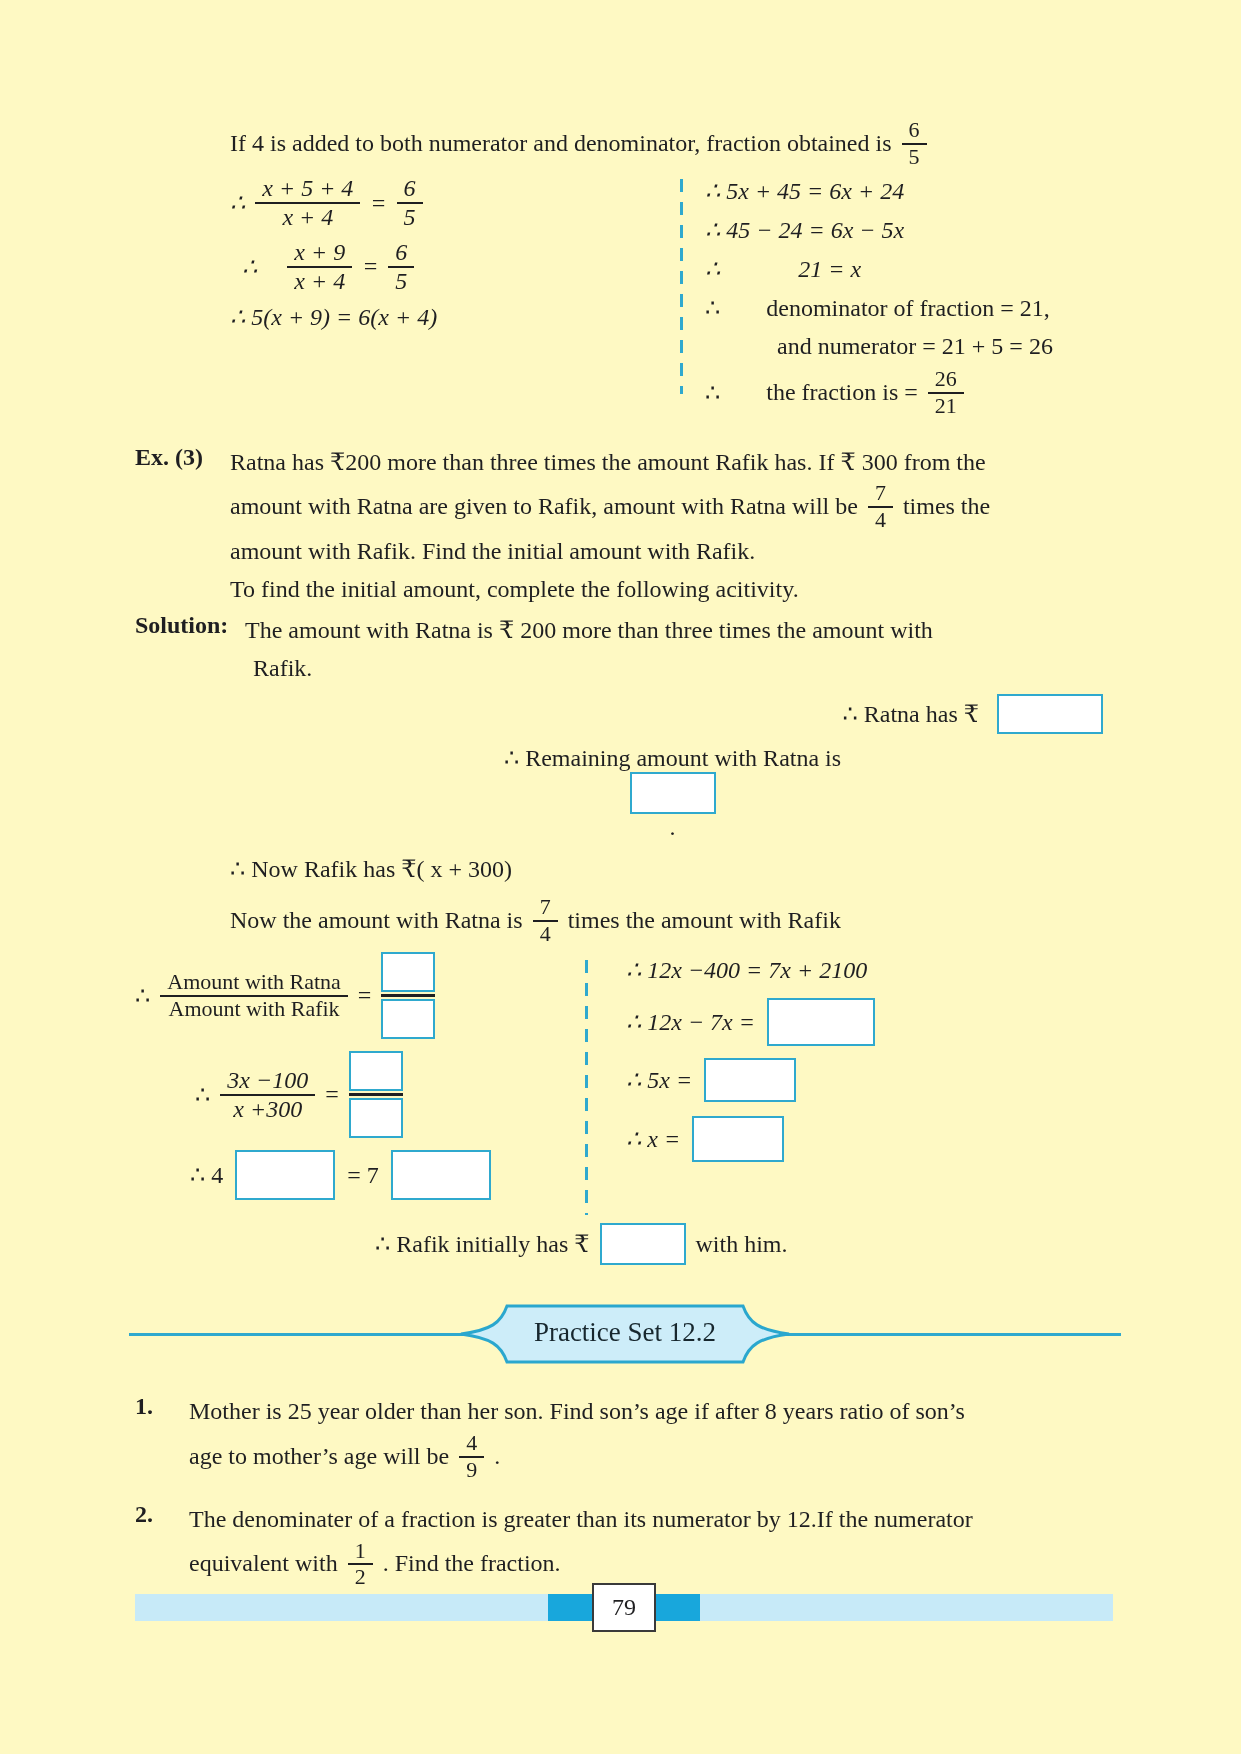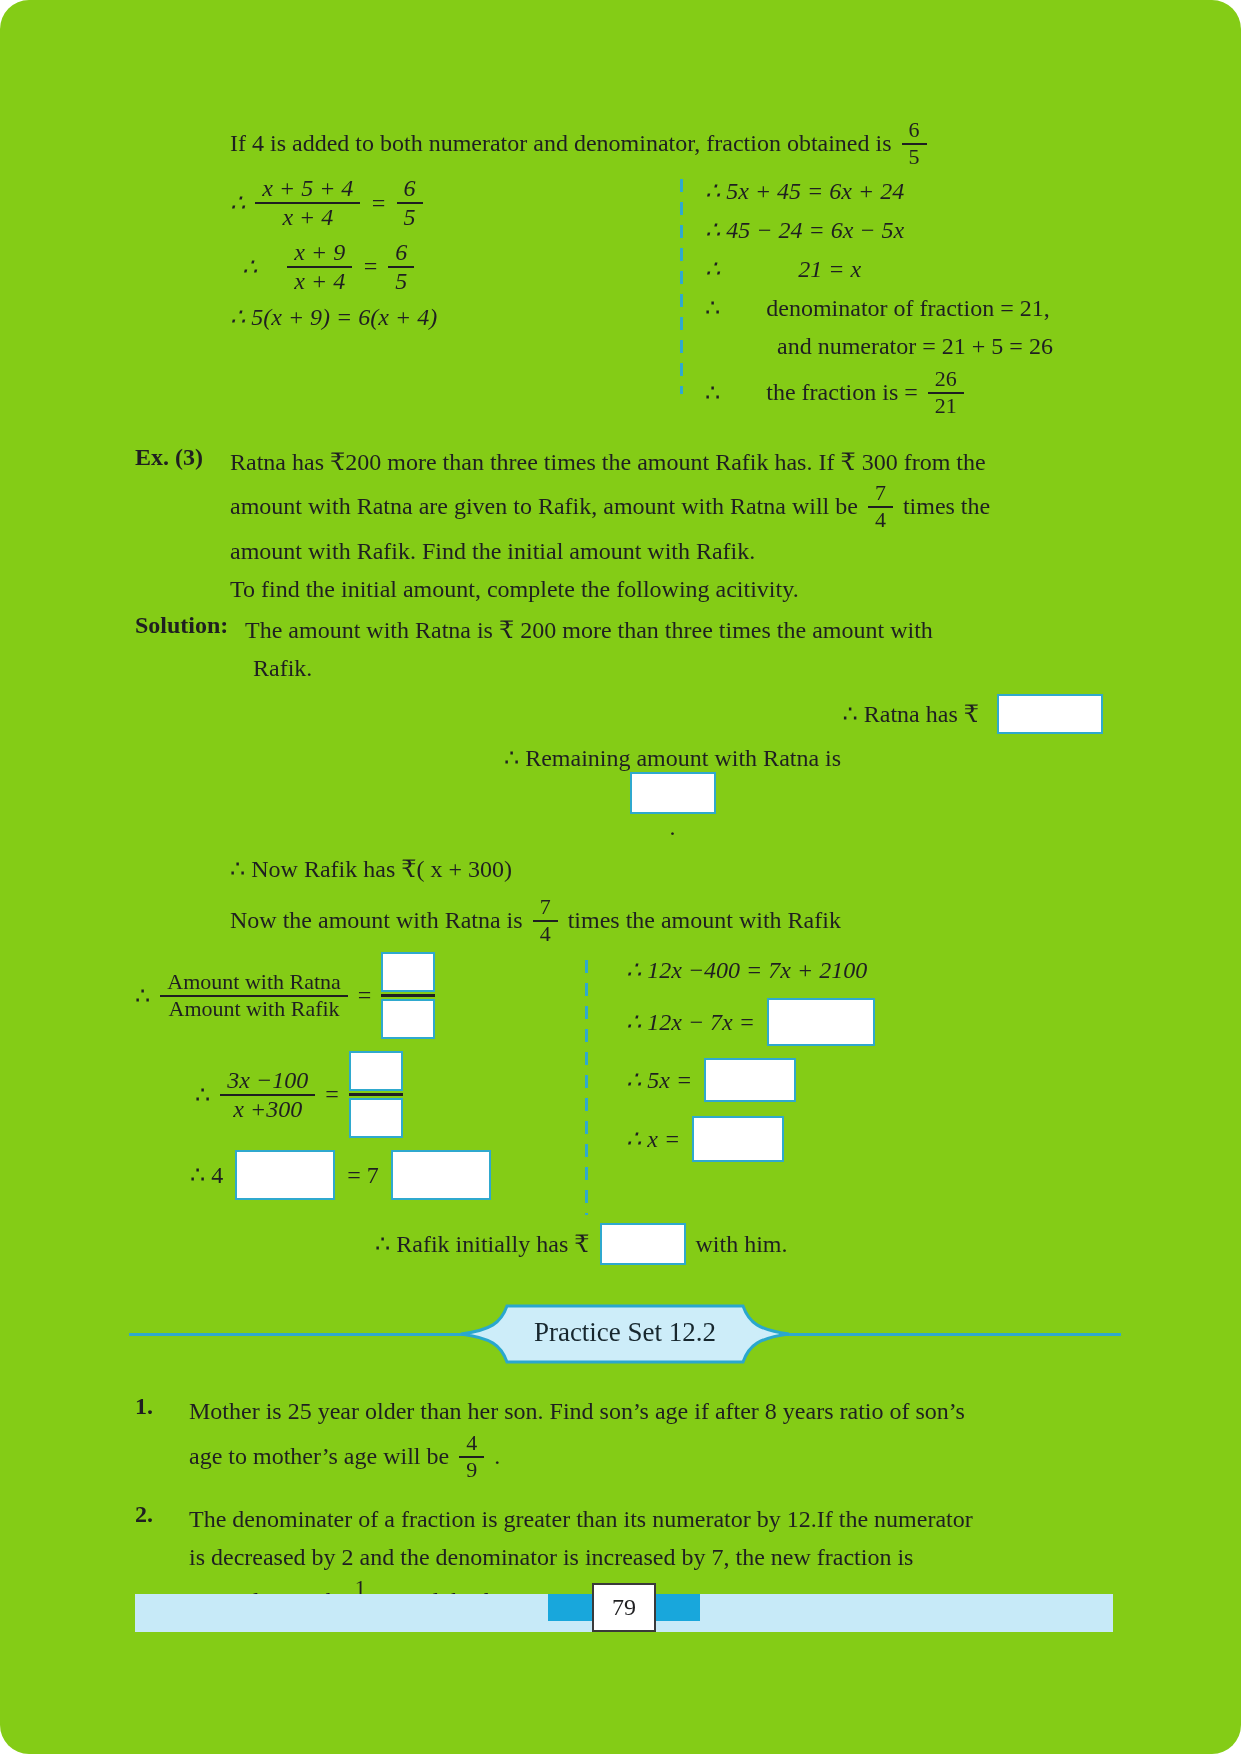--- a/index.html
+++ b/index.html
@@ -1,19 +1,19 @@
 <!DOCTYPE html>
 <html><head>
 <meta charset="utf-8">
 <style>
   html,body { margin:0; padding:0; background:#ffffff; }
   .page {
-    position:relative; width:1241px; height:1754px; background:#84cc16;
+    position:relative; width:1241px; height:1754px; background:#fef9c3;
     font-family:"Liberation Serif","DejaVu Serif",serif;
-    color:#1f1f21; font-size:24px; overflow:hidden;border-radius:29px;
+    color:#1f1f21; font-size:24px; overflow:hidden;
   }
   .content { position:absolute; left:135px; top:118px; width:980px; }
 
   .math { font-style:italic; }
   .indent { padding-left:95px; }
 
   
   .frac { display:inline-flex; flex-direction:column; align-items:center;
           vertical-align:middle; text-align:center; line-height:1.12; margin:0 10px; }
   .frac .fn { padding:0 7px; border-bottom:2px solid #1f1f21; }
@@ -49,21 +49,21 @@
   .ribbon { position:absolute; left:50%; top:0; transform:translateX(-50%); width:340px; height:70px; }
   .ribbon-text { position:absolute; left:0; width:100%; top:18px; text-align:center;
                  font-weight:normal; font-size:27px; color:#17272e; }
 
   
   .prob { display:flex; margin-top:18px; }
   .prob .pnum { flex:0 0 54px; font-weight:bold; }
   .prob .ptxt { flex:1; line-height:1.6; }
 
   
-  .footer { position:absolute; left:135px; right:128px; top:1594px; height:38px; background:#c7eaf8; }
+  .footer { position:absolute; left:135px; right:128px; top:1594px; height:27px; background:#c7eaf8; }
   .footer-dark { position:absolute; left:50%; top:0; transform:translateX(-50%); width:152px; height:27px; background:#18a7dc; }
   .footer-page { position:absolute; left:50%; top:-11px; transform:translateX(-50%);
                  width:60px; height:45px; background:#fff; border:2px solid #3a3a3a;
                  display:flex; align-items:center; justify-content:center; font-size:24px; }
 </style>
 </head>
 <body>
 
 <div class="page">
   <div class="content">
@@ -256,21 +256,20 @@
           </span>
           <span>.</span>
         </div>
       </div>
     </div>
 
     <div class="prob">
       <div class="pnum">2.</div>
       <div class="ptxt">
         <div class="line">The denominater of a fraction  is greater than its numerator by 12.If the numerator</div>
-        <div class="line">is decreased by 2 and the denominator is increased by 7, the new fraction is</div>
         <div class="line vline">
           <span>equivalent with</span>
           <span class="frac small">
             <span class="fn">1</span>
             <span class="fd">2</span>
           </span>
           <span>. Find the fraction.</span>
         </div>
       </div>
     </div>

